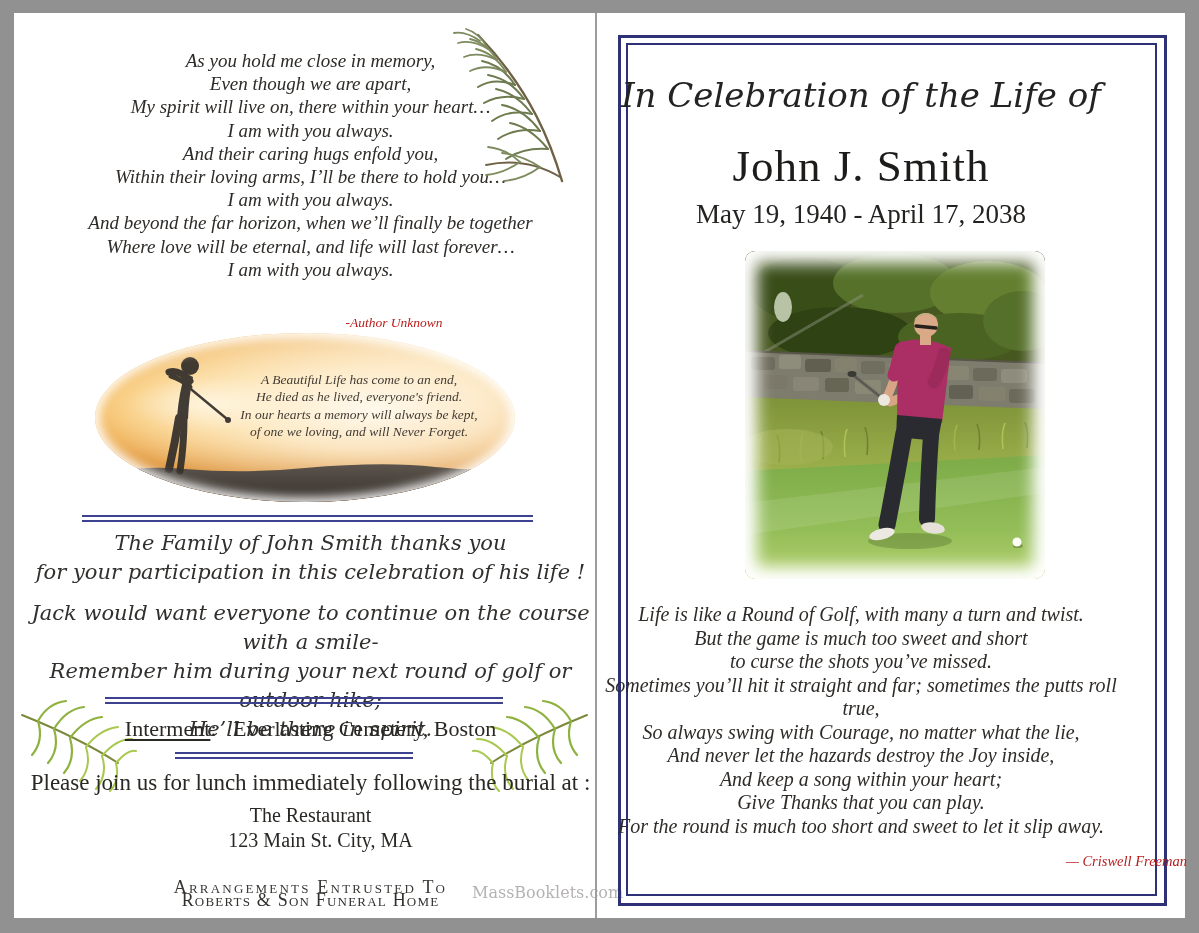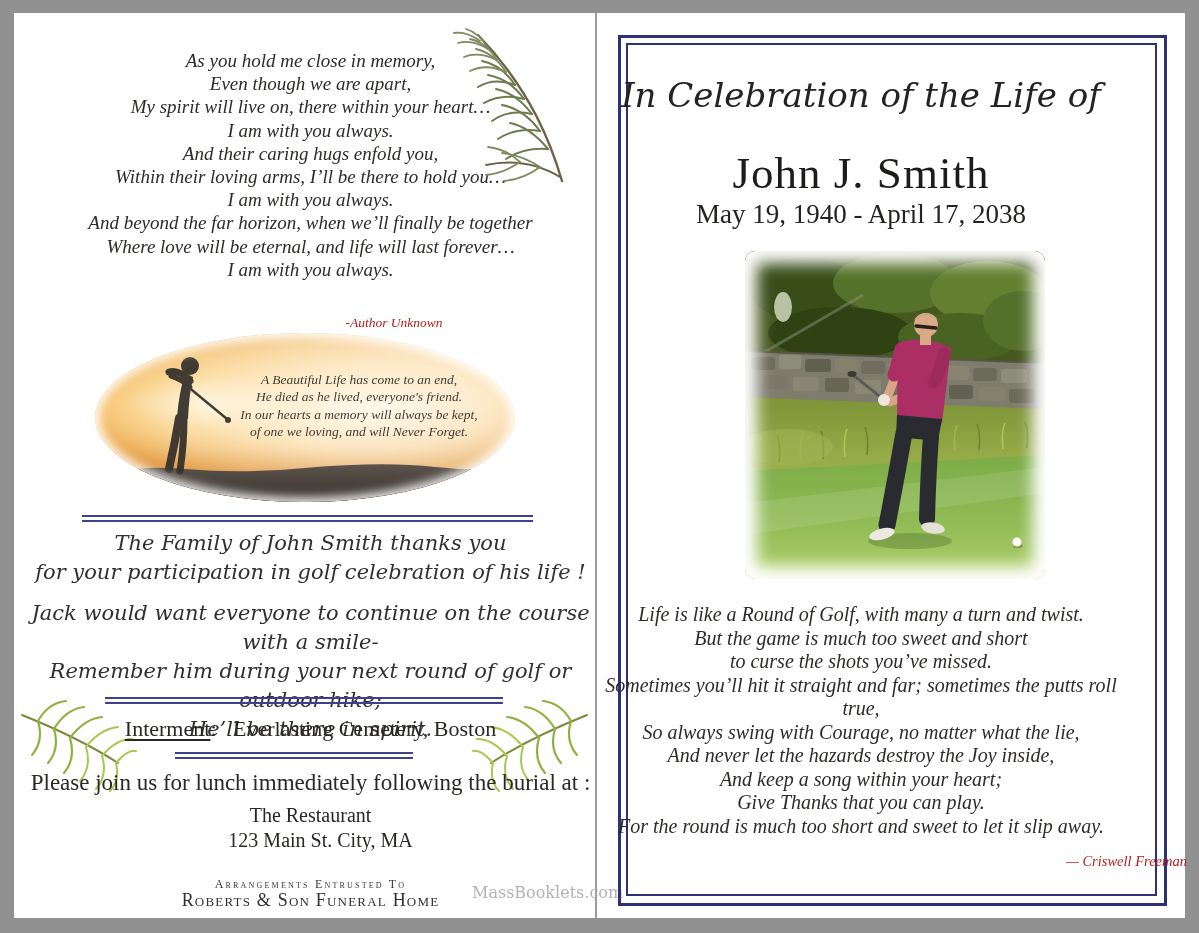--- a/index.html
+++ b/index.html
@@ -22,21 +22,21 @@
   .poem-r{font-style:italic;font-size:20px;line-height:23.5px;color:#2e2b28;}
   .attrib{font-style:italic;font-size:13.5px;color:#b91c1c;}
   .script{font-family:"DejaVu Serif",serif;font-style:italic;font-size:21px;line-height:29px;color:#32302e;}
   .script-title{font-family:"DejaVu Serif",serif;font-style:italic;font-size:34px;color:#232323;}
   .name{font-size:45px;color:#1d1c1b;letter-spacing:1px;}
   .dates{font-size:27px;color:#242321;}
   .serif-lg{font-size:23px;color:#2a2825;}
   .serif-md{font-size:20px;color:#2a2825;}
   .interment-line{font-size:22px;color:#2a2825;}
   .interment-line .u{text-decoration:underline;text-underline-offset:3px;}
-  .sc1{font-variant:small-caps;font-size:12px;letter-spacing:2.2px;color:#3a3835;}
+  .sc1{font-variant:small-caps;font-size:18px;letter-spacing:2.2px;color:#3a3835;}
   .sc2{font-variant:small-caps;font-size:18px;letter-spacing:1.2px;color:#33312e;}
   .watermark{font-family:"DejaVu Serif",serif;font-size:16px;color:#b5b2b2;}
 
   
   .dsep{border-top:2px solid #3c4190;border-bottom:2px solid #3c4190;height:3px;}
 
   
   .border-outer{position:absolute;left:21px;top:22px;width:543px;height:865px;border:3px solid #2e3176;}
   .border-inner{position:absolute;left:29px;top:30px;width:527px;height:849px;border:2px solid #2e3176;}
 
@@ -141,21 +141,21 @@
         <div>In our hearts a memory will always be kept,</div>
         <div>of one we loving, and will Never Forget.</div>
       </div>
       <div class="oval-feather"></div>
     </div>
 
     <div class="abs dsep" style="left:68px;top:502px;width:451px;"></div>
 
     <div class="abs ctr script" style="top:516px;">
       <div>The Family of John Smith thanks you</div>
-      <div>for your participation in golf celebration of his life !</div>
+      <div>for your participation in this celebration of his life !</div>
     </div>
 
     <div class="abs ctr script" style="top:586px;">
       <div>Jack would want everyone to continue on the course with a smile-</div>
       <div>Remember him during your next round of golf or outdoor hike;</div>
       <div>He’ll be there in spirit.</div>
     </div>
 
     <div class="abs dsep" style="left:91px;top:684px;width:398px;"></div>
 
@@ -220,21 +220,21 @@
     <div class="abs watermark" style="left:458px;top:870px;">MassBooklets.com</div>
   </div>
 
   <div class="page-divider"></div>
 
   <div class="page page-right">
     <div class="border-outer"></div>
     <div class="border-inner"></div>
 
     <div class="abs ctr script-title" style="top:62px;">In Celebration of the Life of</div>
-    <div class="abs ctr name" style="top:134px;">John J. Smith</div>
+    <div class="abs ctr name" style="top:127px;">John J. Smith</div>
     <div class="abs ctr dates" style="top:186px;">May 19, 1940 - April 17, 2038</div>
 
     <div class="abs photo">
       <svg width="300" height="328" viewBox="0 0 300 328">
         <defs>
           <linearGradient id="fw" x1="0" y1="0" x2="0" y2="1">
             <stop offset="0" stop-color="#7cab47"></stop>
               <stop offset="0.6" stop-color="#93bd57"></stop>
               <stop offset="1" stop-color="#b3d06e"></stop>
           </linearGradient>

